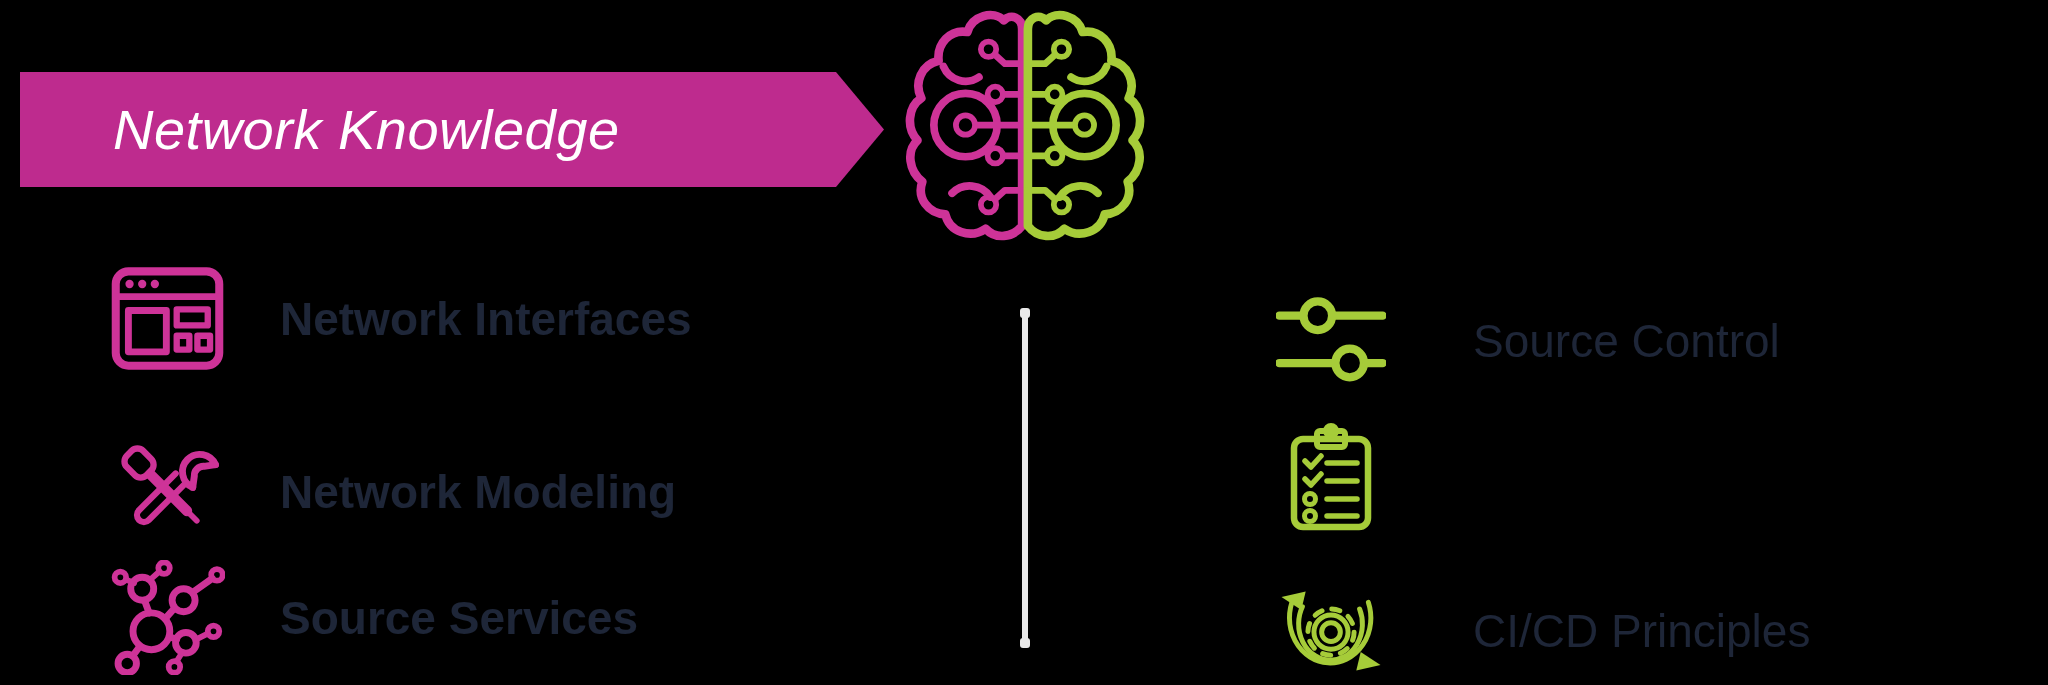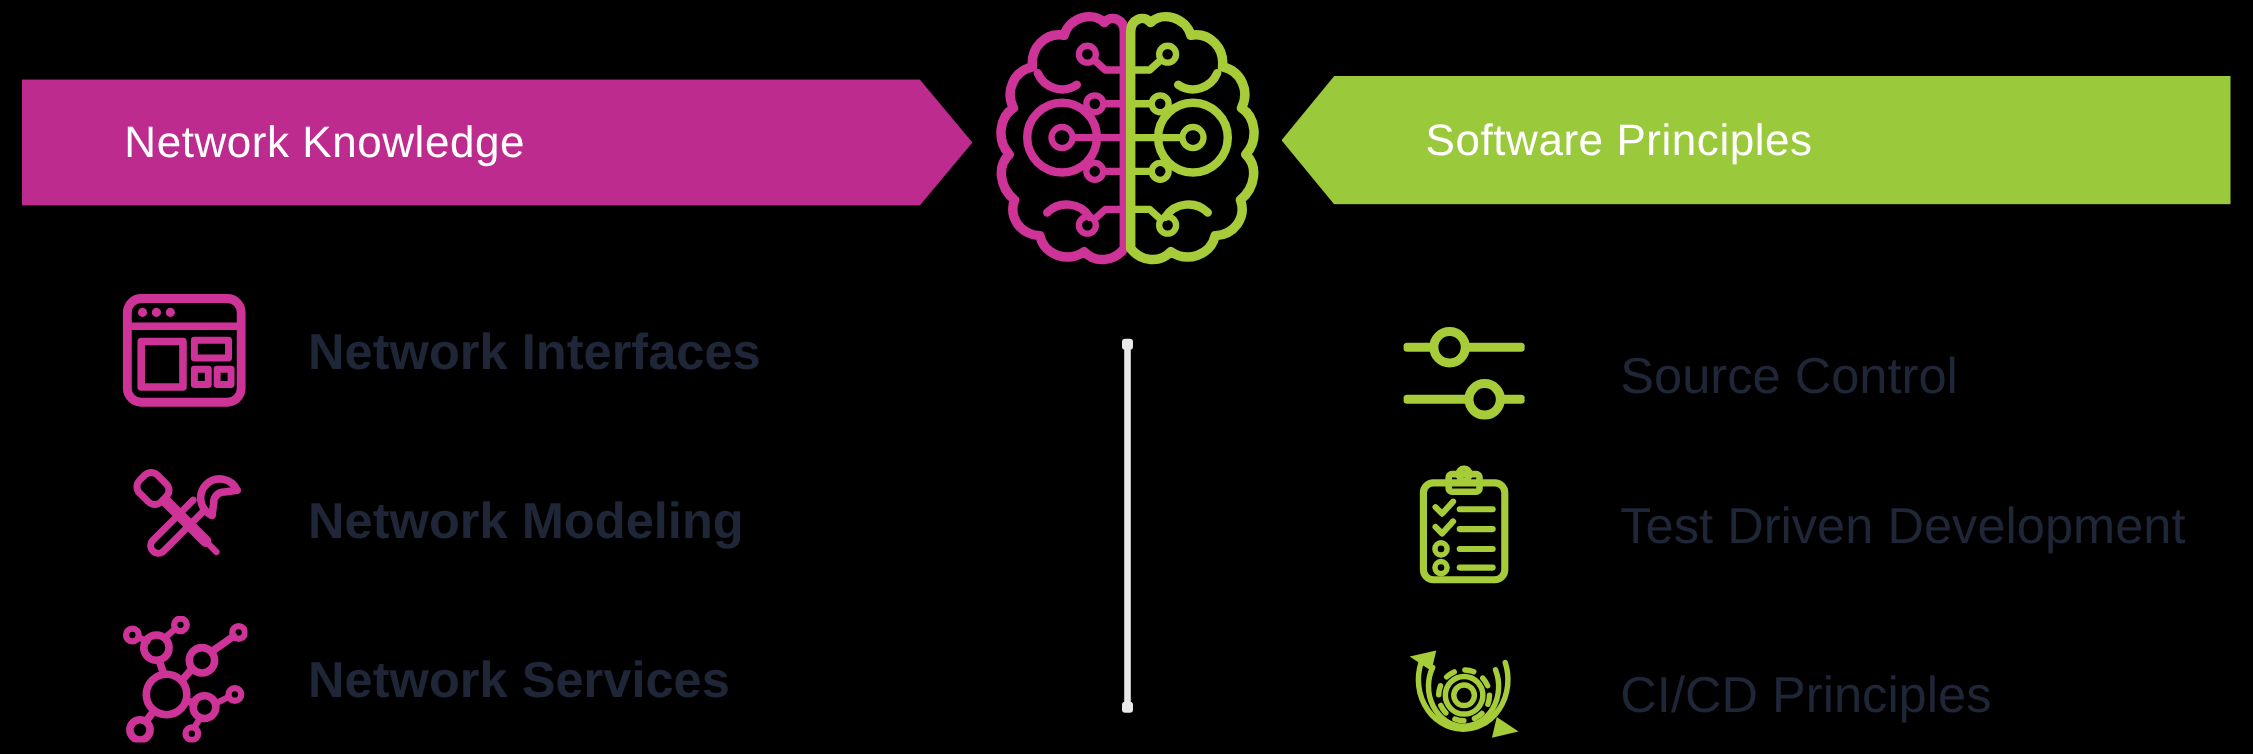--- a/index.html
+++ b/index.html
@@ -2,21 +2,21 @@
 <html style="--magenta: #BE2B8E; --magenta-icon: #CE3398; --green: #9ACA3C; --green-icon: #A6CC39; --text: #1E2638; --divider: #E9E9E9;"><head>
 <meta charset="utf-8">
 <style>
   html,body{margin:0;padding:0;background:#000;}
   .stage{
     position:relative;width:2048px;height:685px;background:#000000;overflow:hidden;
     font-family:"Liberation Sans","DejaVu Sans",sans-serif;
   }
   
   .banner{position:absolute;display:flex;align-items:center;}
-  .banner span{color:#fff;font-size:40px;font-weight:400;letter-spacing:.5px;line-height:1;}
+  .banner span{color:#fff;font-size:56px;font-weight:400;letter-spacing:.5px;line-height:1;font-style:italic;}
   .banner-left{
     left:20px;top:72px;width:864px;height:115px;background:var(--magenta);
     clip-path:polygon(0 0,816px 0,864px 50%,816px 100%,0 100%);
     padding-left:0;
   }
   .banner-left span{margin-left:93px;}
   .banner-right{
     left:1165px;top:69px;width:863px;height:117px;background:var(--green);
     clip-path:polygon(0 50%,48px 0,863px 0,863px 100%,48px 100%);
   }
@@ -36,37 +36,34 @@
   
   .row{position:absolute;display:flex;align-items:center;}
   .row .ico{flex:0 0 auto;}
   .row .lbl{color:var(--text);font-size:46px;font-weight:300;line-height:1;white-space:nowrap;}
   .row-l .ico{width:115px;height:115px;color:var(--magenta-icon);}
   .row-r .ico{width:110px;height:110px;color:var(--green-icon);}
   .row-l{left:110px;}
   .row-r{left:1276px;gap:39px;}
   .row-l .lbl{margin-left:55px;font-weight:bold;}
   .row-r .lbl{margin-left:48px;}
-  .r1l{top:261px;} .r2l{top:415px;} .r3l{top:560px;}
+  .r1l{top:261px;} .r2l{top:434px;} .r3l{top:560px;}
   .r1r{top:286px;} .r2r{top:423px;} .r3r{top:576px;}
   svg{display:block;width:100%;height:100%;}
   .stroked{fill:none;stroke:currentColor;stroke-linecap:round;stroke-linejoin:round;}
 </style>
 </head>
 <body>
 
 <div class="stage">
 
   <div class="banner banner-left">
     <span>Network Knowledge</span>
   </div>
 
-  <div class="banner banner-right">
-    <span>Software Principles</span>
-  </div>
 
   <div class="brain">
     <svg viewBox="0 0 250 248">
       <defs>
         <g id="brainHalf" fill="none" stroke="currentColor" stroke-linecap="round" stroke-linejoin="round">
           <path stroke-width="9" d="M122 22
             C122 10 110 5 103 13
             C92 2 70 8 65 25
             C47 22 33 37 35 55
             C17 59 9 78 17 94
@@ -149,21 +146,21 @@
         <circle cx="64" cy="35" r="10" stroke-width="6"></circle>
         <circle cx="66" cy="72" r="9" stroke-width="6"></circle>
         <circle cx="9" cy="15" r="5" stroke-width="5"></circle>
         <circle cx="47" cy="7" r="5" stroke-width="5"></circle>
         <circle cx="93" cy="13" r="5" stroke-width="5"></circle>
         <circle cx="15" cy="90" r="8" stroke-width="6"></circle>
         <circle cx="56" cy="93" r="5" stroke-width="5"></circle>
         <circle cx="90" cy="62" r="5" stroke-width="5"></circle>
       </svg>
     </div>
-    <div class="lbl">Network Services</div>
+    <div class="lbl">Source Services</div>
   </div>
 
   <div class="row row-r r1r">
     <div class="ico">
       <svg viewBox="0 0 100 100" class="stroked">
         <line x1="3" y1="27" x2="24" y2="27" stroke-width="7.5"></line>
         <circle cx="38" cy="27" r="13" stroke-width="7.5"></circle>
         <line x1="53" y1="27" x2="97" y2="27" stroke-width="7.5"></line>
         <line x1="3" y1="70" x2="53" y2="70" stroke-width="7.5"></line>
         <circle cx="67" cy="70" r="13" stroke-width="7.5"></circle>
@@ -182,21 +179,20 @@
         <path d="M24 38 l6 6 l10 -11" stroke-width="5.5"></path>
         <line x1="46" y1="40" x2="76" y2="40" stroke-width="5.5"></line>
         <path d="M24 56 l6 6 l10 -11" stroke-width="5.5"></path>
         <line x1="46" y1="58" x2="76" y2="58" stroke-width="5.5"></line>
         <circle cx="29" cy="76" r="5.5" stroke-width="5"></circle>
         <line x1="46" y1="76" x2="76" y2="76" stroke-width="5.5"></line>
         <circle cx="29" cy="93" r="5.5" stroke-width="5"></circle>
         <line x1="46" y1="93" x2="76" y2="93" stroke-width="5.5"></line>
       </svg>
     </div>
-    <div class="lbl">Test Driven Development</div>
   </div>
 
   <div class="row row-r r3r">
     <div class="ico">
       <svg viewBox="0 0 100 100" class="stroked">
         <path d="M16 20 A 37 41 0 1 0 84 24" stroke-width="4.5"></path>
         <path d="M24 28 A 29 33 0 1 0 76 30" stroke-width="4.5"></path>
         <path d="M27 14 L5 19 L23 31 Z" fill="currentColor" stroke="none"></path>
         <path d="M73 86 L95 81 L77 69 Z" fill="currentColor" stroke="none"></path>
         <circle cx="50" cy="51" r="21" stroke-width="4.5" stroke-dasharray="7.5 9"></circle>

